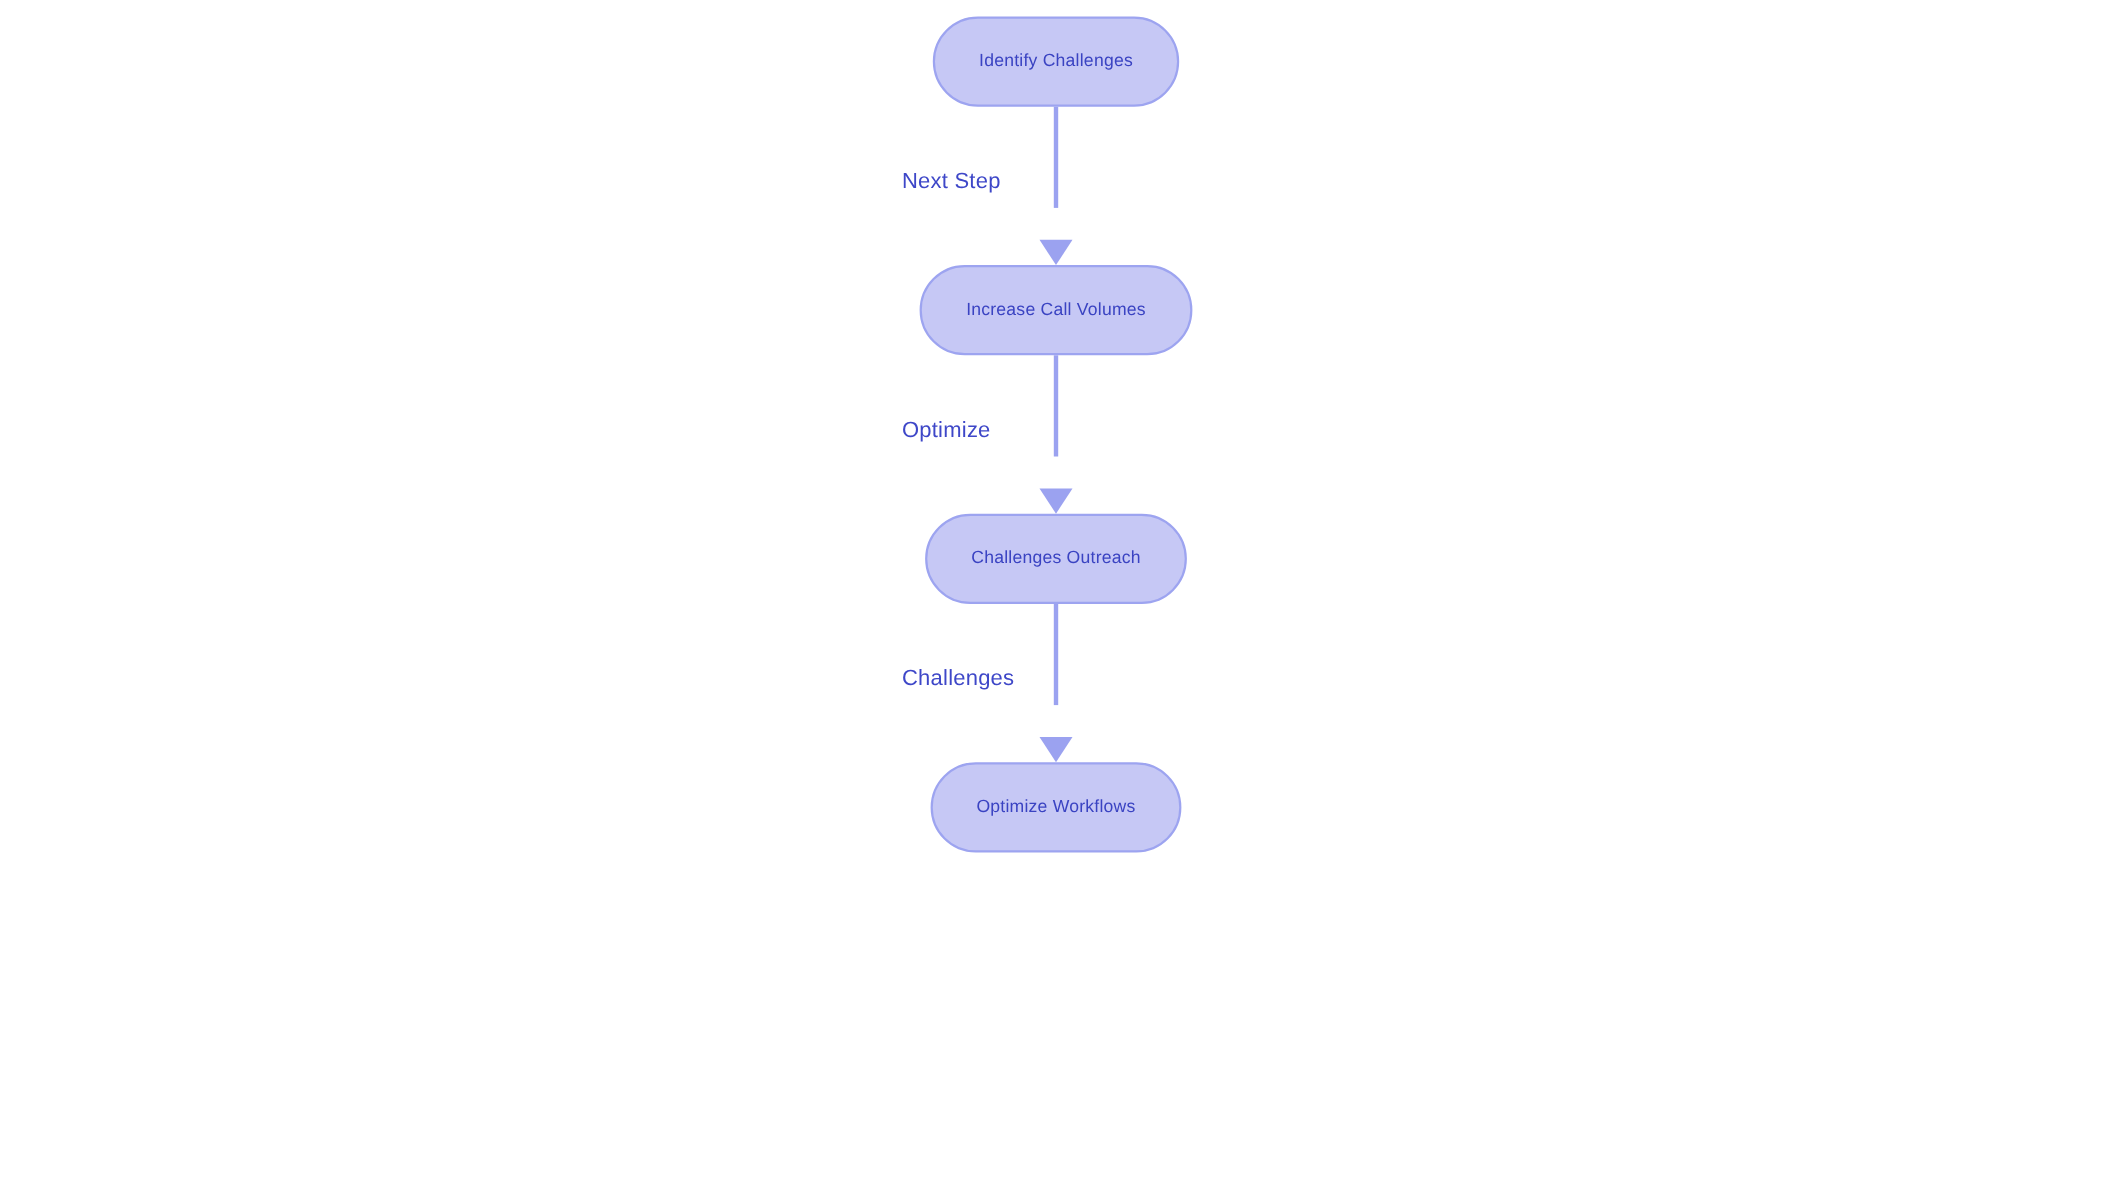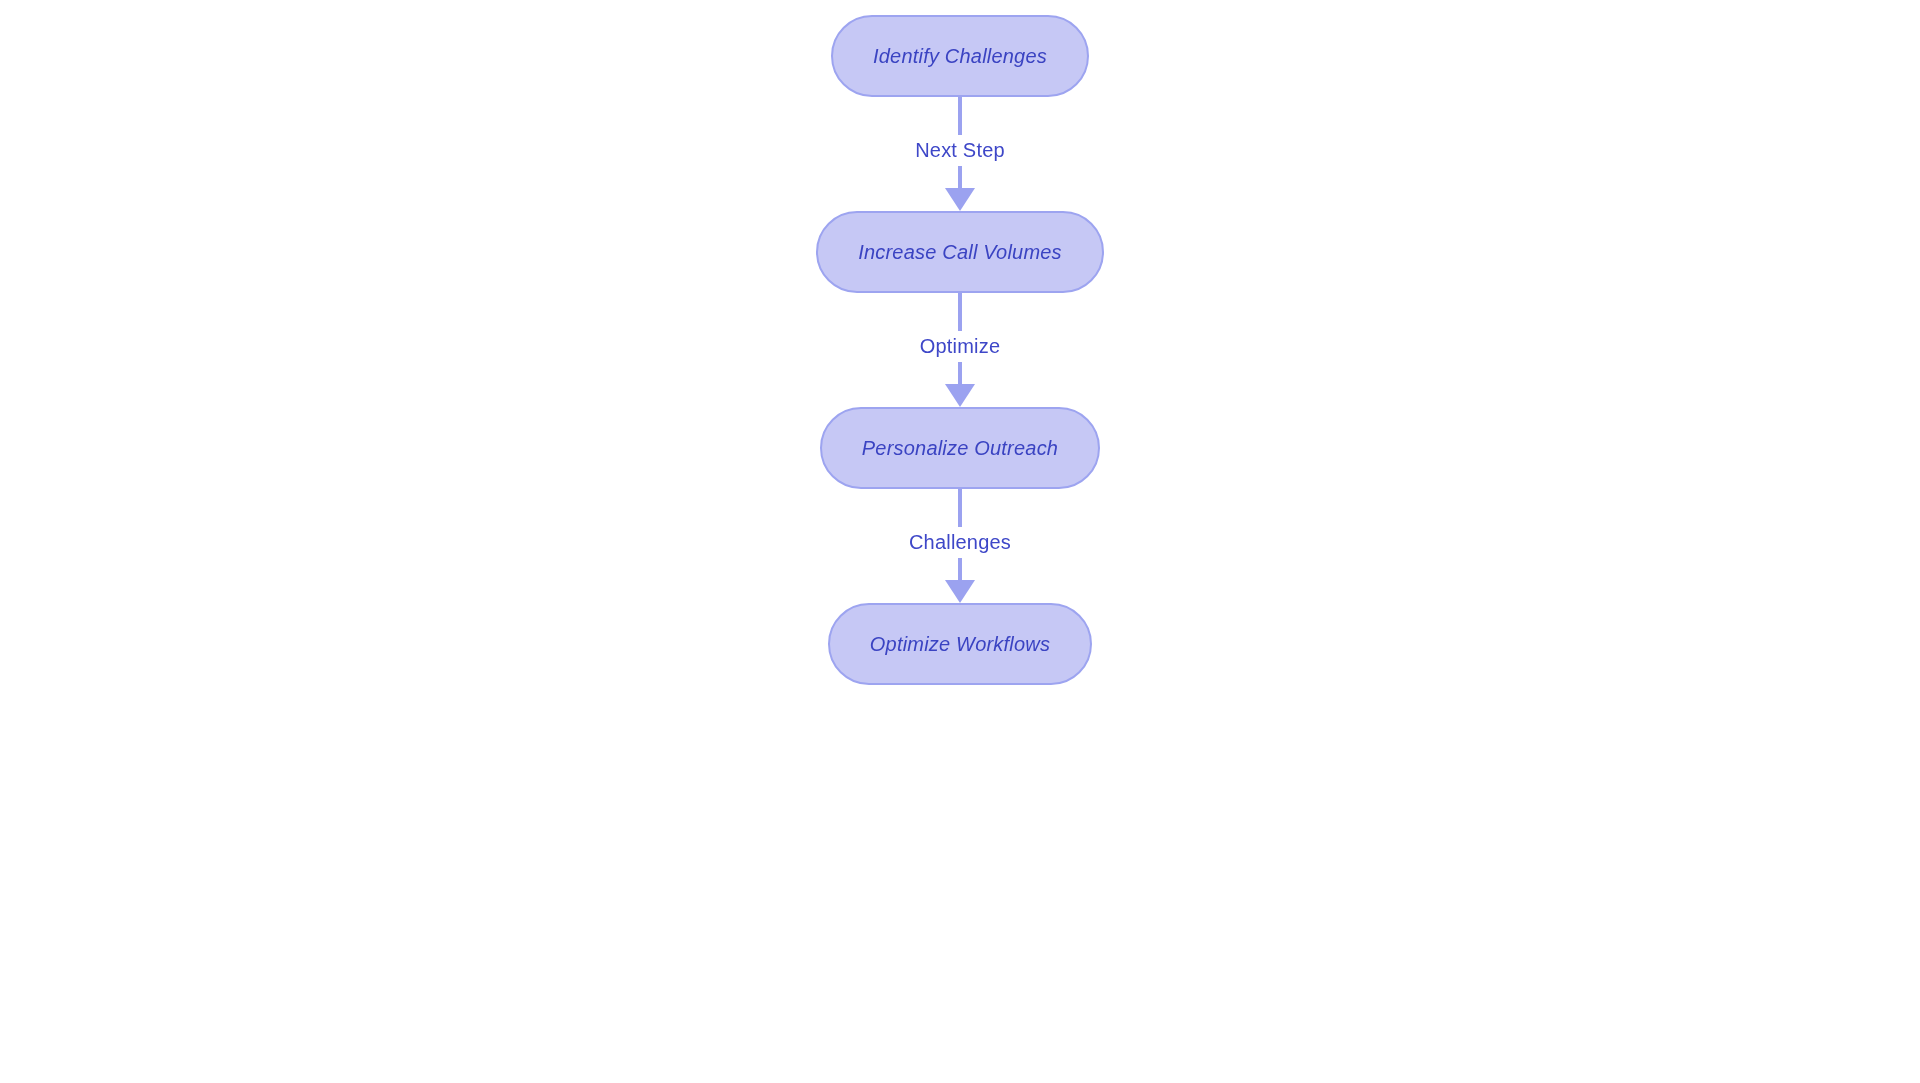--- a/index.html
+++ b/index.html
@@ -28,34 +28,32 @@
     border: 2px solid #9da4f0;
     display: flex;
     align-items: center;
     justify-content: center;
     padding: 0 40px;
     box-sizing: border-box;
     flex: 0 0 auto;
   }
   .node-label {
     color: #3a43c2;
-    font-size: 20px;
+    font-size: 16px;
     font-weight: 500;
     letter-spacing: 0.2px;
     white-space: nowrap;
-    font-style: italic;
   }
   .connector {
     position: relative;
     width: 300px;
-    height: 114px;
+    height: 144px;
     flex: 0 0 auto;
     display: flex;
     align-items: center;
-    justify-content: center;
   }
   .edge-line {
     position: absolute;
     left: 50%;
     top: 0;
     transform: translateX(-50%);
     width: 4px;
     height: 92px;
     background: #9ba2f0;
   }
@@ -104,21 +102,21 @@
     <span class="node-label">Increase Call Volumes</span>
   </div>
 
   <div class="connector">
     <span class="edge-line"></span>
     <span class="edge-label">Optimize</span>
     <span class="arrowhead"></span>
   </div>
 
   <div class="node">
-    <span class="node-label">Personalize Outreach</span>
+    <span class="node-label">Challenges Outreach</span>
   </div>
 
   <div class="connector">
     <span class="edge-line"></span>
     <span class="edge-label">Challenges</span>
     <span class="arrowhead"></span>
   </div>
 
   <div class="node">
     <span class="node-label">Optimize Workflows</span>

